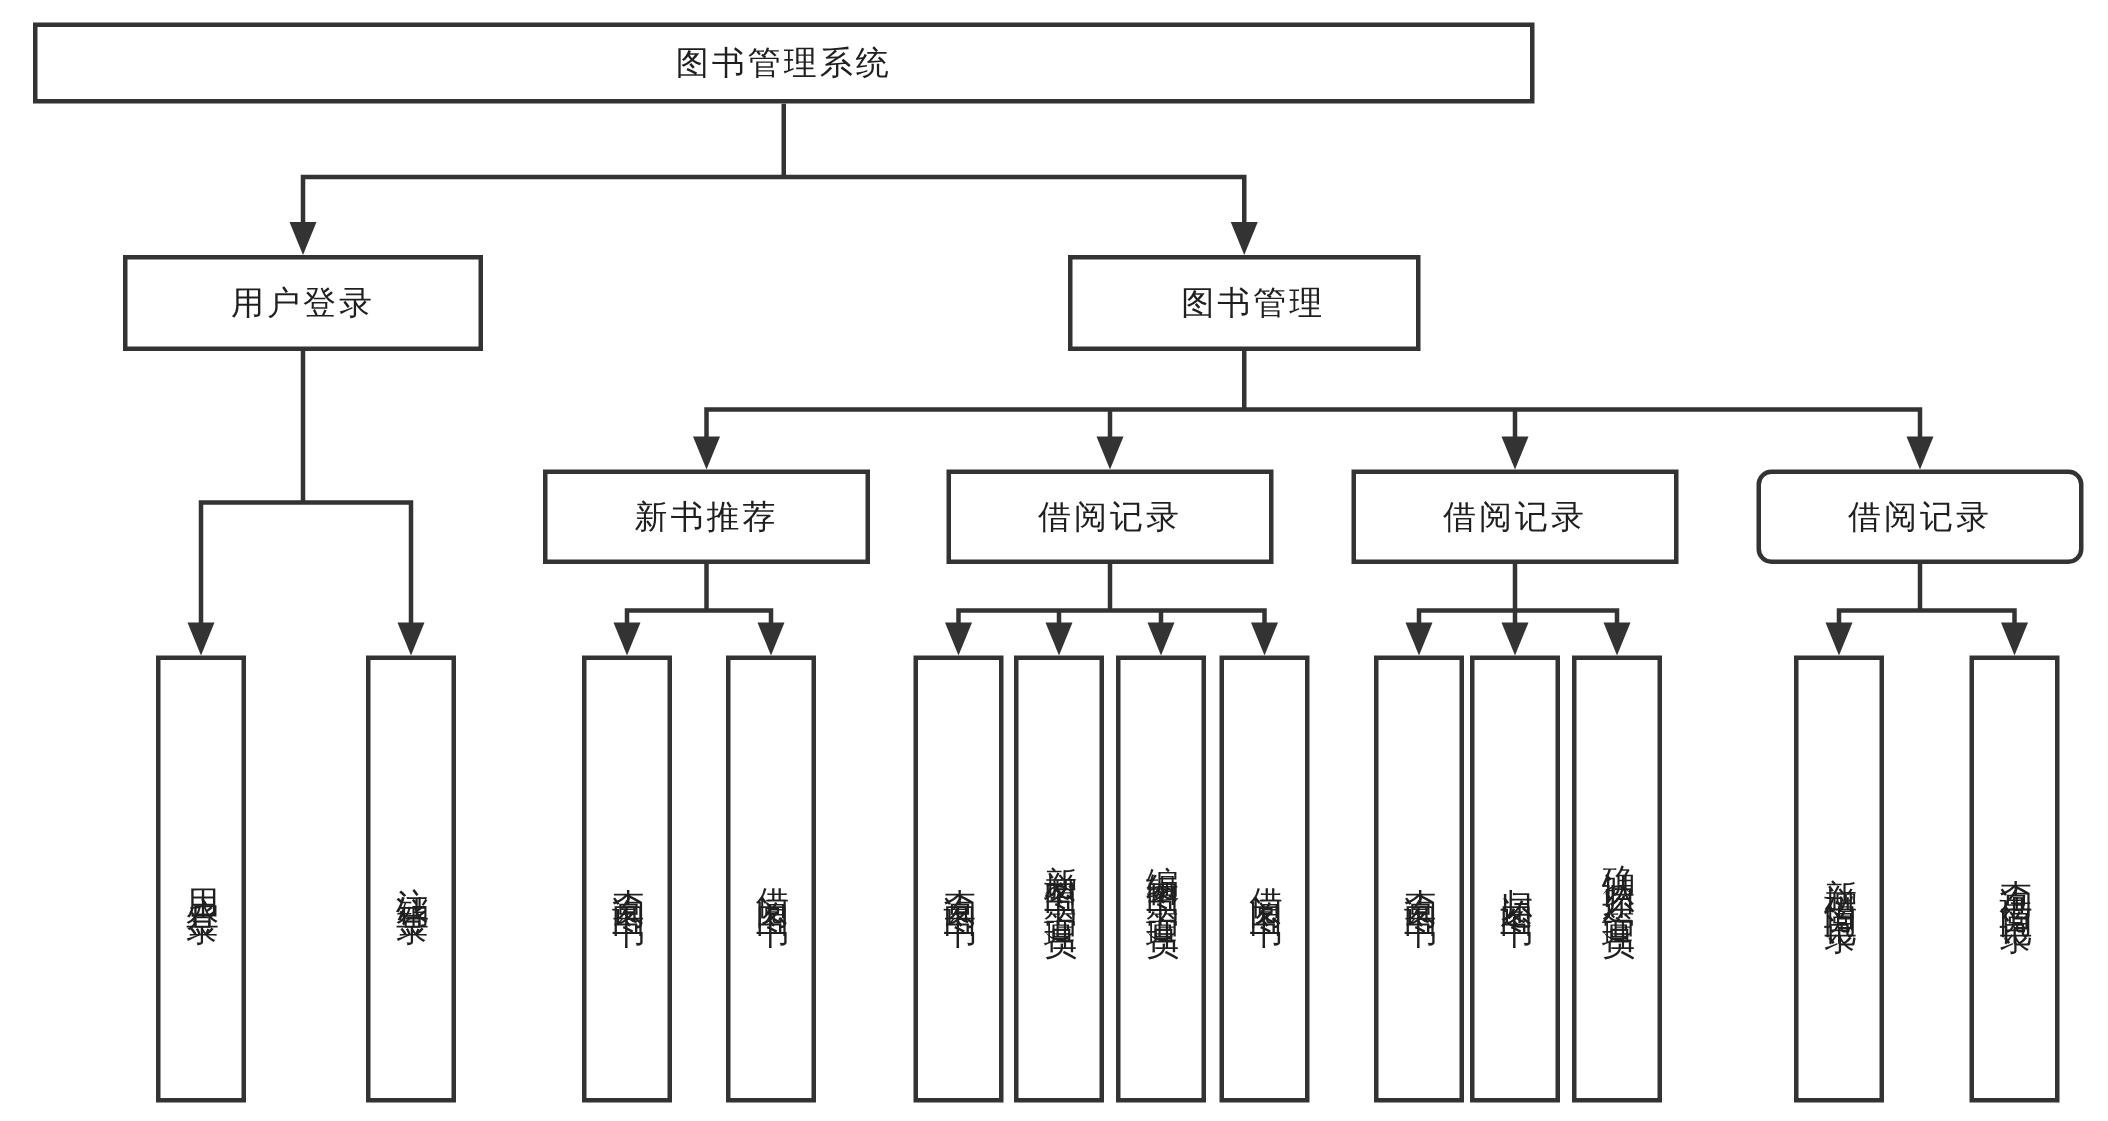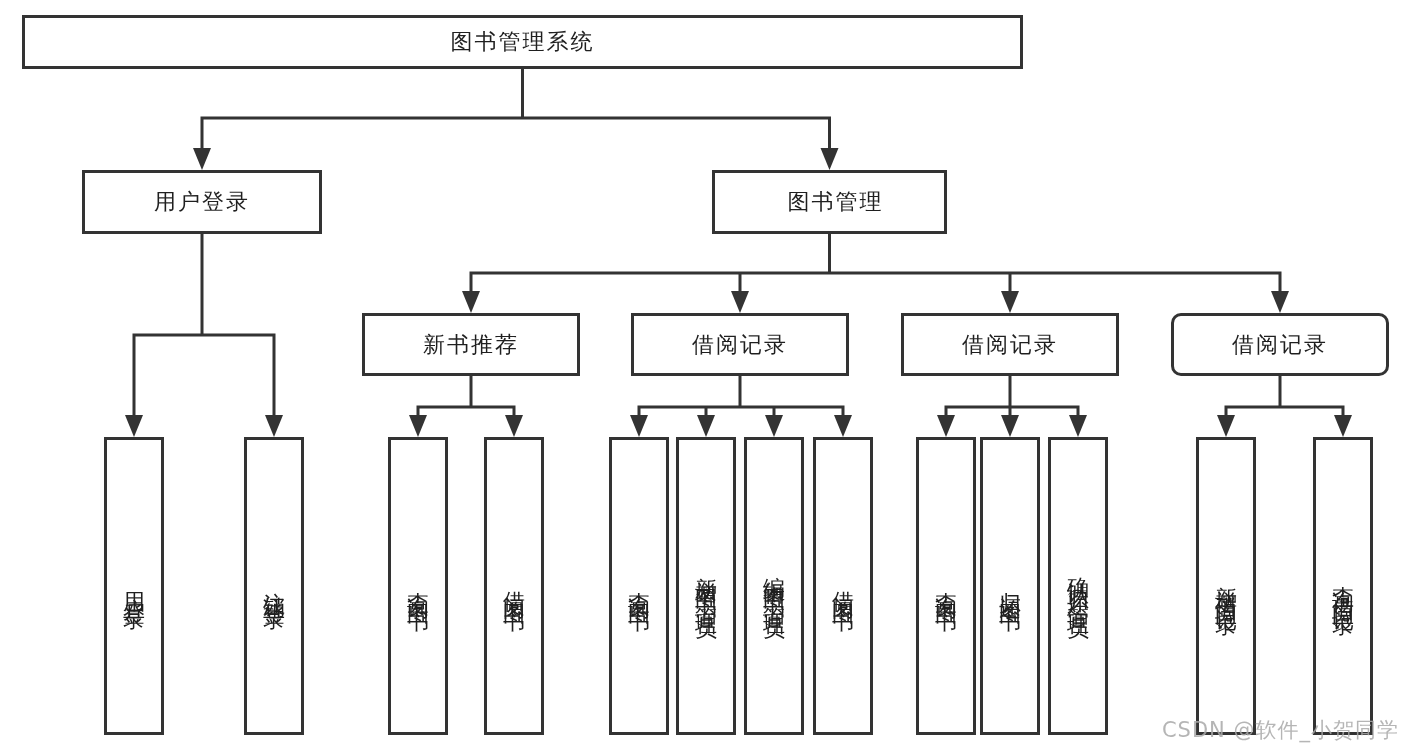--- a/index.html
+++ b/index.html
@@ -116,15 +116,14 @@
   <div class="node-v" style="left:744px;">编辑图书（管理员）</div>
   <div class="node-v" style="left:813px;">借阅图书</div>
 
   <div class="node-v" style="left:916px;">查询图书</div>
   <div class="node-v" style="left:980px;">归还图书</div>
   <div class="node-v" style="left:1048px;">确认归还（管理员）</div>
 
   <div class="node-v" style="left:1196px;">新增借阅记录</div>
   <div class="node-v" style="left:1313px;">查询借阅记录</div>
 
-  <div class="watermark">CSDN @软件_小贺同学</div>
 
 </div>
 
 </body></html>

